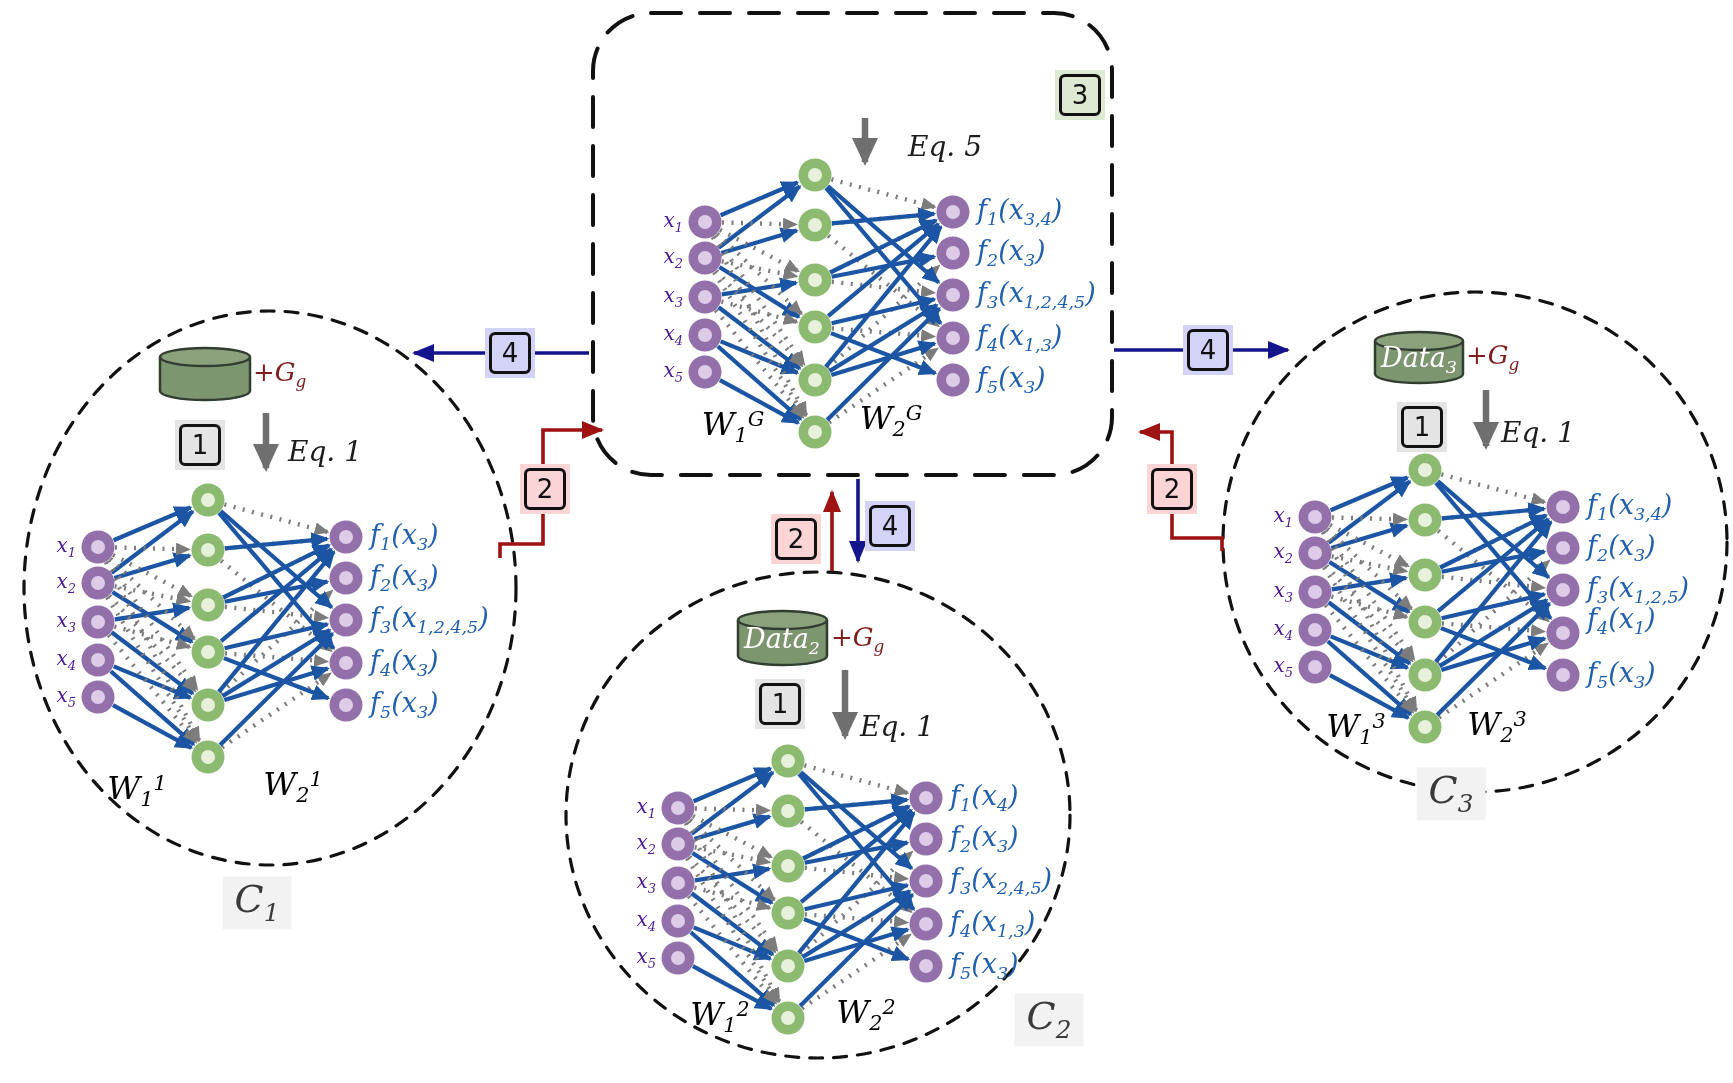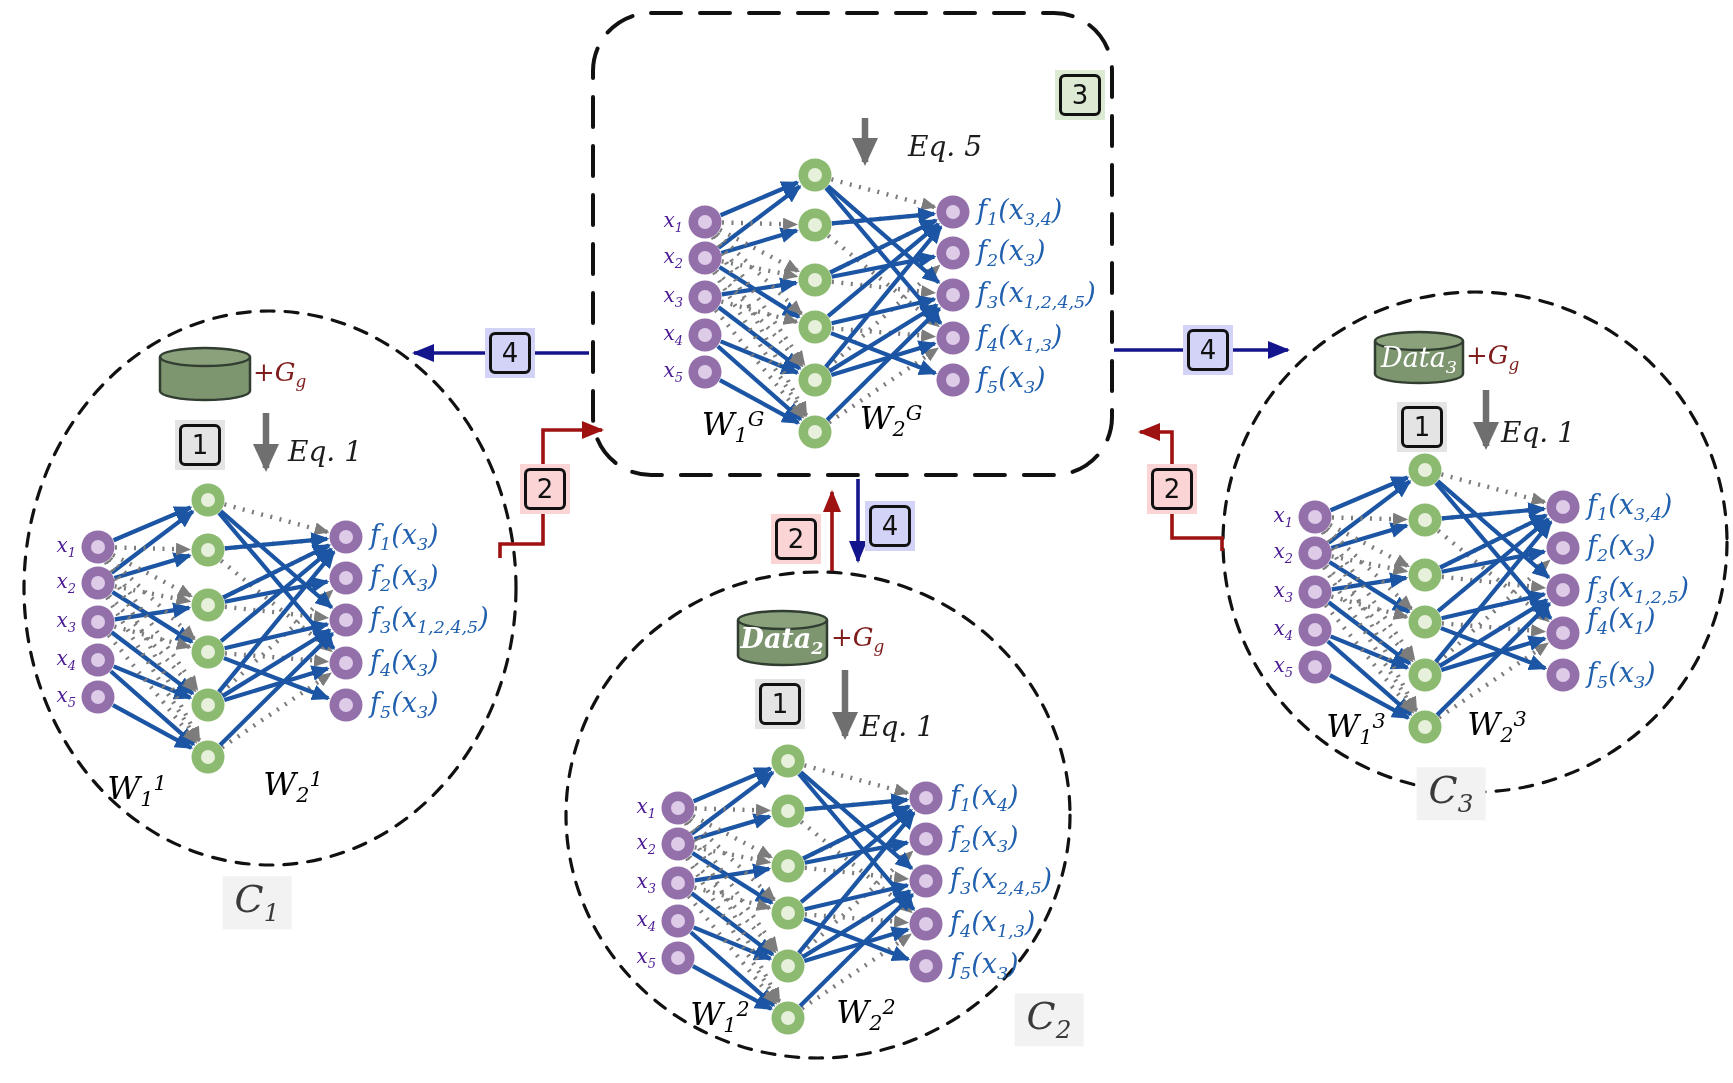--- a/index.html
+++ b/index.html
@@ -33,21 +33,21 @@
   #c2-w1 { left:720px; top:1017px; } #c2-w2 { left:866px; top:1015px; }
   #c3-w1 { left:1356px; top:729px; } #c3-w2 { left:1497px; top:727px; }
 
   .clab { font-size:38px; color:#3a3a3a; background:#f2f2f2; padding:4px 12px; }
   #c1-name { left:257px;  top:903px; }
   #c2-name { left:1049px; top:1020px; }
   #c3-name { left:1451px; top:794px; }
 
   .datalab { font-size:27px; color:#ffffff; }
   #c1-data { left:205px;  top:377px;margin-top:44px; }
-  #c2-data { left:782px;  top:641px;font-weight:bold; }
+  #c2-data { left:782px;  top:641px; }
   #c3-data { left:1419px; top:360px; }
 
   .gglab { font-size:26px; font-weight:normal; color:#7f1d1d; }
   #c1-gg { left:253px;  top:374px; }
   #c2-gg { left:831px;  top:639px; }
   #c3-gg { left:1466px; top:357px; }
 
   .badge { position:absolute; transform:translate(-50%,-50%); padding:4px; }
   .badge-inner { border:3px solid #111; border-radius:6px; min-width:24px; text-align:center;
                  font-family:"DejaVu Sans", sans-serif; font-size:26px; font-weight:500;

